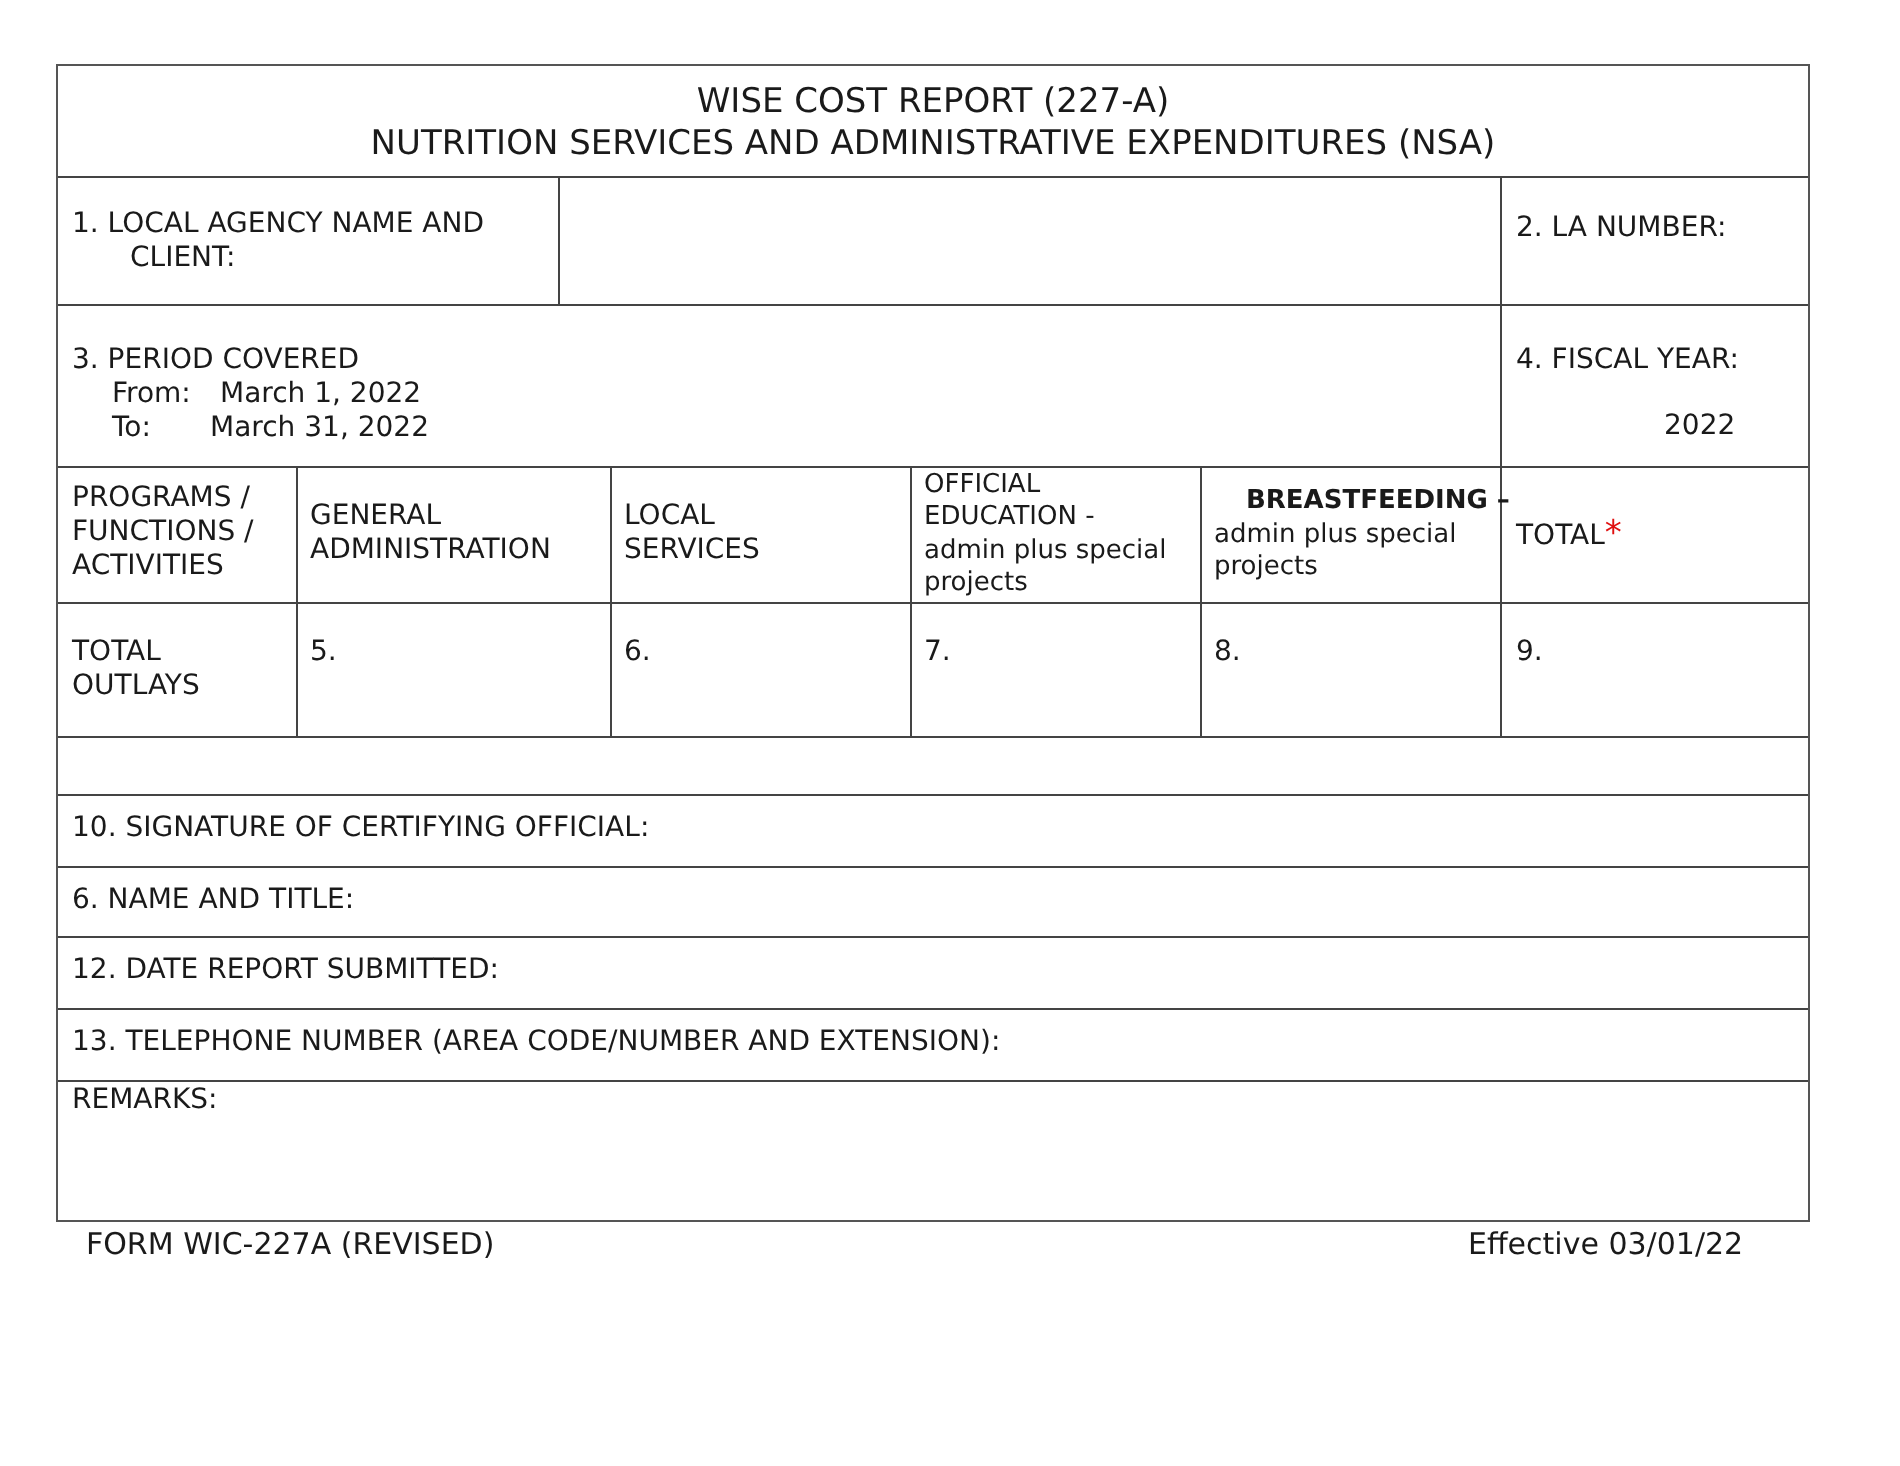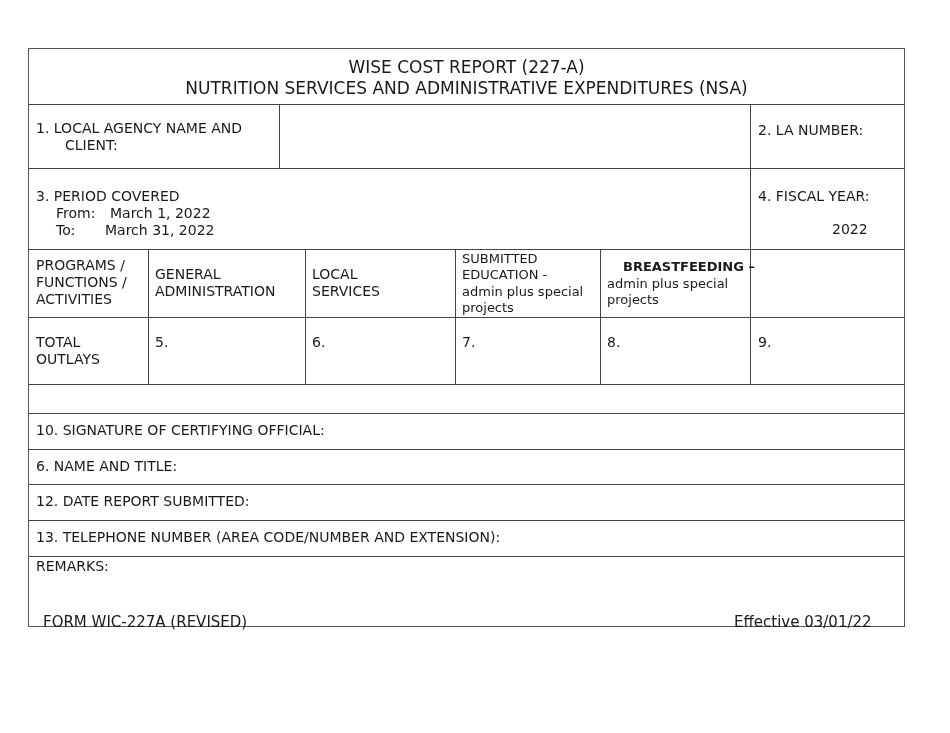--- a/index.html
+++ b/index.html
@@ -16,21 +16,20 @@
     overflow: hidden;
   }
   .form {
     position: absolute;
     left: 28px;
     top: 32px;
     width: 877px;
     height: 579px;
     border: 1px solid #555;
     box-sizing: border-box;
-    margin-top: 16px;
   }
   .cell {
     position: absolute;
     box-sizing: border-box;
   }
   .hline {
     position: absolute;
     left: 0;
     width: 100%;
     height: 0;
@@ -120,29 +119,34 @@
   <div class="cell" style="left:0;top:200px;width:119px;height:68px;">
     <div class="txt" style="left:7px;top:8px;">PROGRAMS /</div>
     <div class="txt" style="left:7px;top:25px;">FUNCTIONS /</div>
     <div class="txt" style="left:7px;top:42px;">ACTIVITIES</div>
   </div>
   <div class="cell" style="left:277px;top:200px;width:149px;height:68px;">
     <div class="txt" style="left:6px;top:17px;">LOCAL</div>
     <div class="txt" style="left:6px;top:34px;">SERVICES</div>
   </div>
   <div class="cell" style="left:427px;top:200px;width:144px;height:68px;">
-    <div class="txt small" style="left:6px;top:2px;">SUBMITTED</div>
+    <div class="txt small" style="left:6px;top:2px;">OFFICIAL</div>
     <div class="txt small" style="left:6px;top:18px;">EDUCATION -</div>
     <div class="txt small" style="left:6px;top:35px;">admin plus special</div>
     <div class="txt small" style="left:6px;top:51px;">projects</div>
   </div>
   <div class="cell" style="left:572px;top:200px;width:149px;height:68px;">
     <div class="txt small" style="left:22px;top:10px;font-weight:bold;">BREASTFEEDING –</div>
     <div class="txt small" style="left:6px;top:27px;">admin plus special</div>
     <div class="txt small" style="left:6px;top:43px;">projects</div>
+  </div>
+  <div class="cell" style="left:722px;top:200px;width:154px;height:68px;">
+    <div class="txt" style="left:7px;top:26px;">
+      <span>TOTAL</span><span class="red" style="font-size:17px;">*</span>
+    </div>
   </div>
   <div class="hline" style="top:268px;"></div>
 
   <div class="cell" style="left:0;top:268px;width:119px;height:67px;">
     <div class="txt" style="left:7px;top:17px;">TOTAL</div>
     <div class="txt" style="left:7px;top:34px;">OUTLAYS</div>
   </div>
   <div class="cell" style="left:120px;top:268px;width:156px;height:67px;">
     <div class="txt" style="left:6px;top:17px;">5.</div>
   </div>

